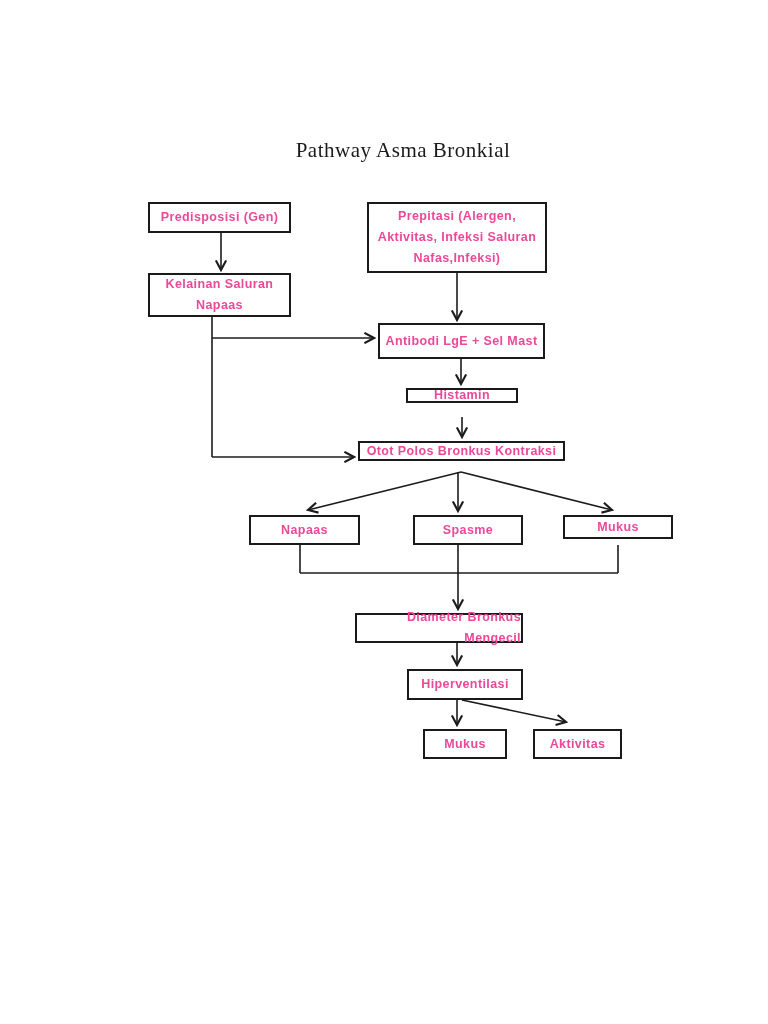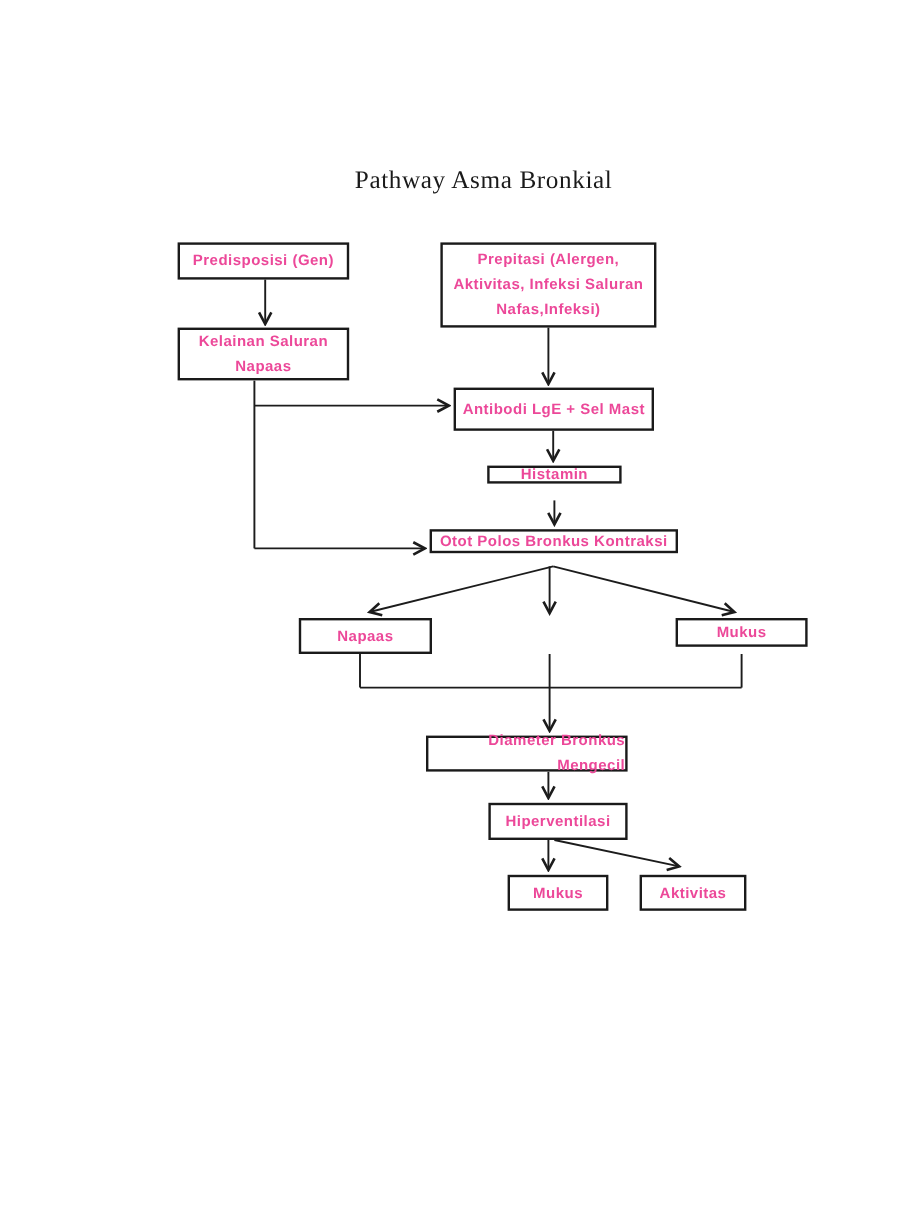--- a/index.html
+++ b/index.html
@@ -123,20 +123,23 @@
   </div>
 
   <div class="node" style="left:358px; top:441px; width:207px; height:20px;">
     <span>Otot Polos Bronkus Kontraksi</span>
   </div>
 
   <div class="node" style="left:249px; top:515px; width:111px; height:30px;">
     <span>Napaas</span>
   </div>
 
+  <div class="node" style="left:413px; top:515px; width:110px; height:30px;">
+    <span>Spasme</span>
+  </div>
 
   <div class="node" style="left:563px; top:515px; width:110px; height:24px;">
     <span>Mukus</span>
   </div>
 
   <div class="node" style="left:355px; top:613px; width:168px; height:30px;">
     <span>Diameter Bronkus Mengecil</span>
   </div>
 
   <div class="node" style="left:407px; top:669px; width:116px; height:31px;">

